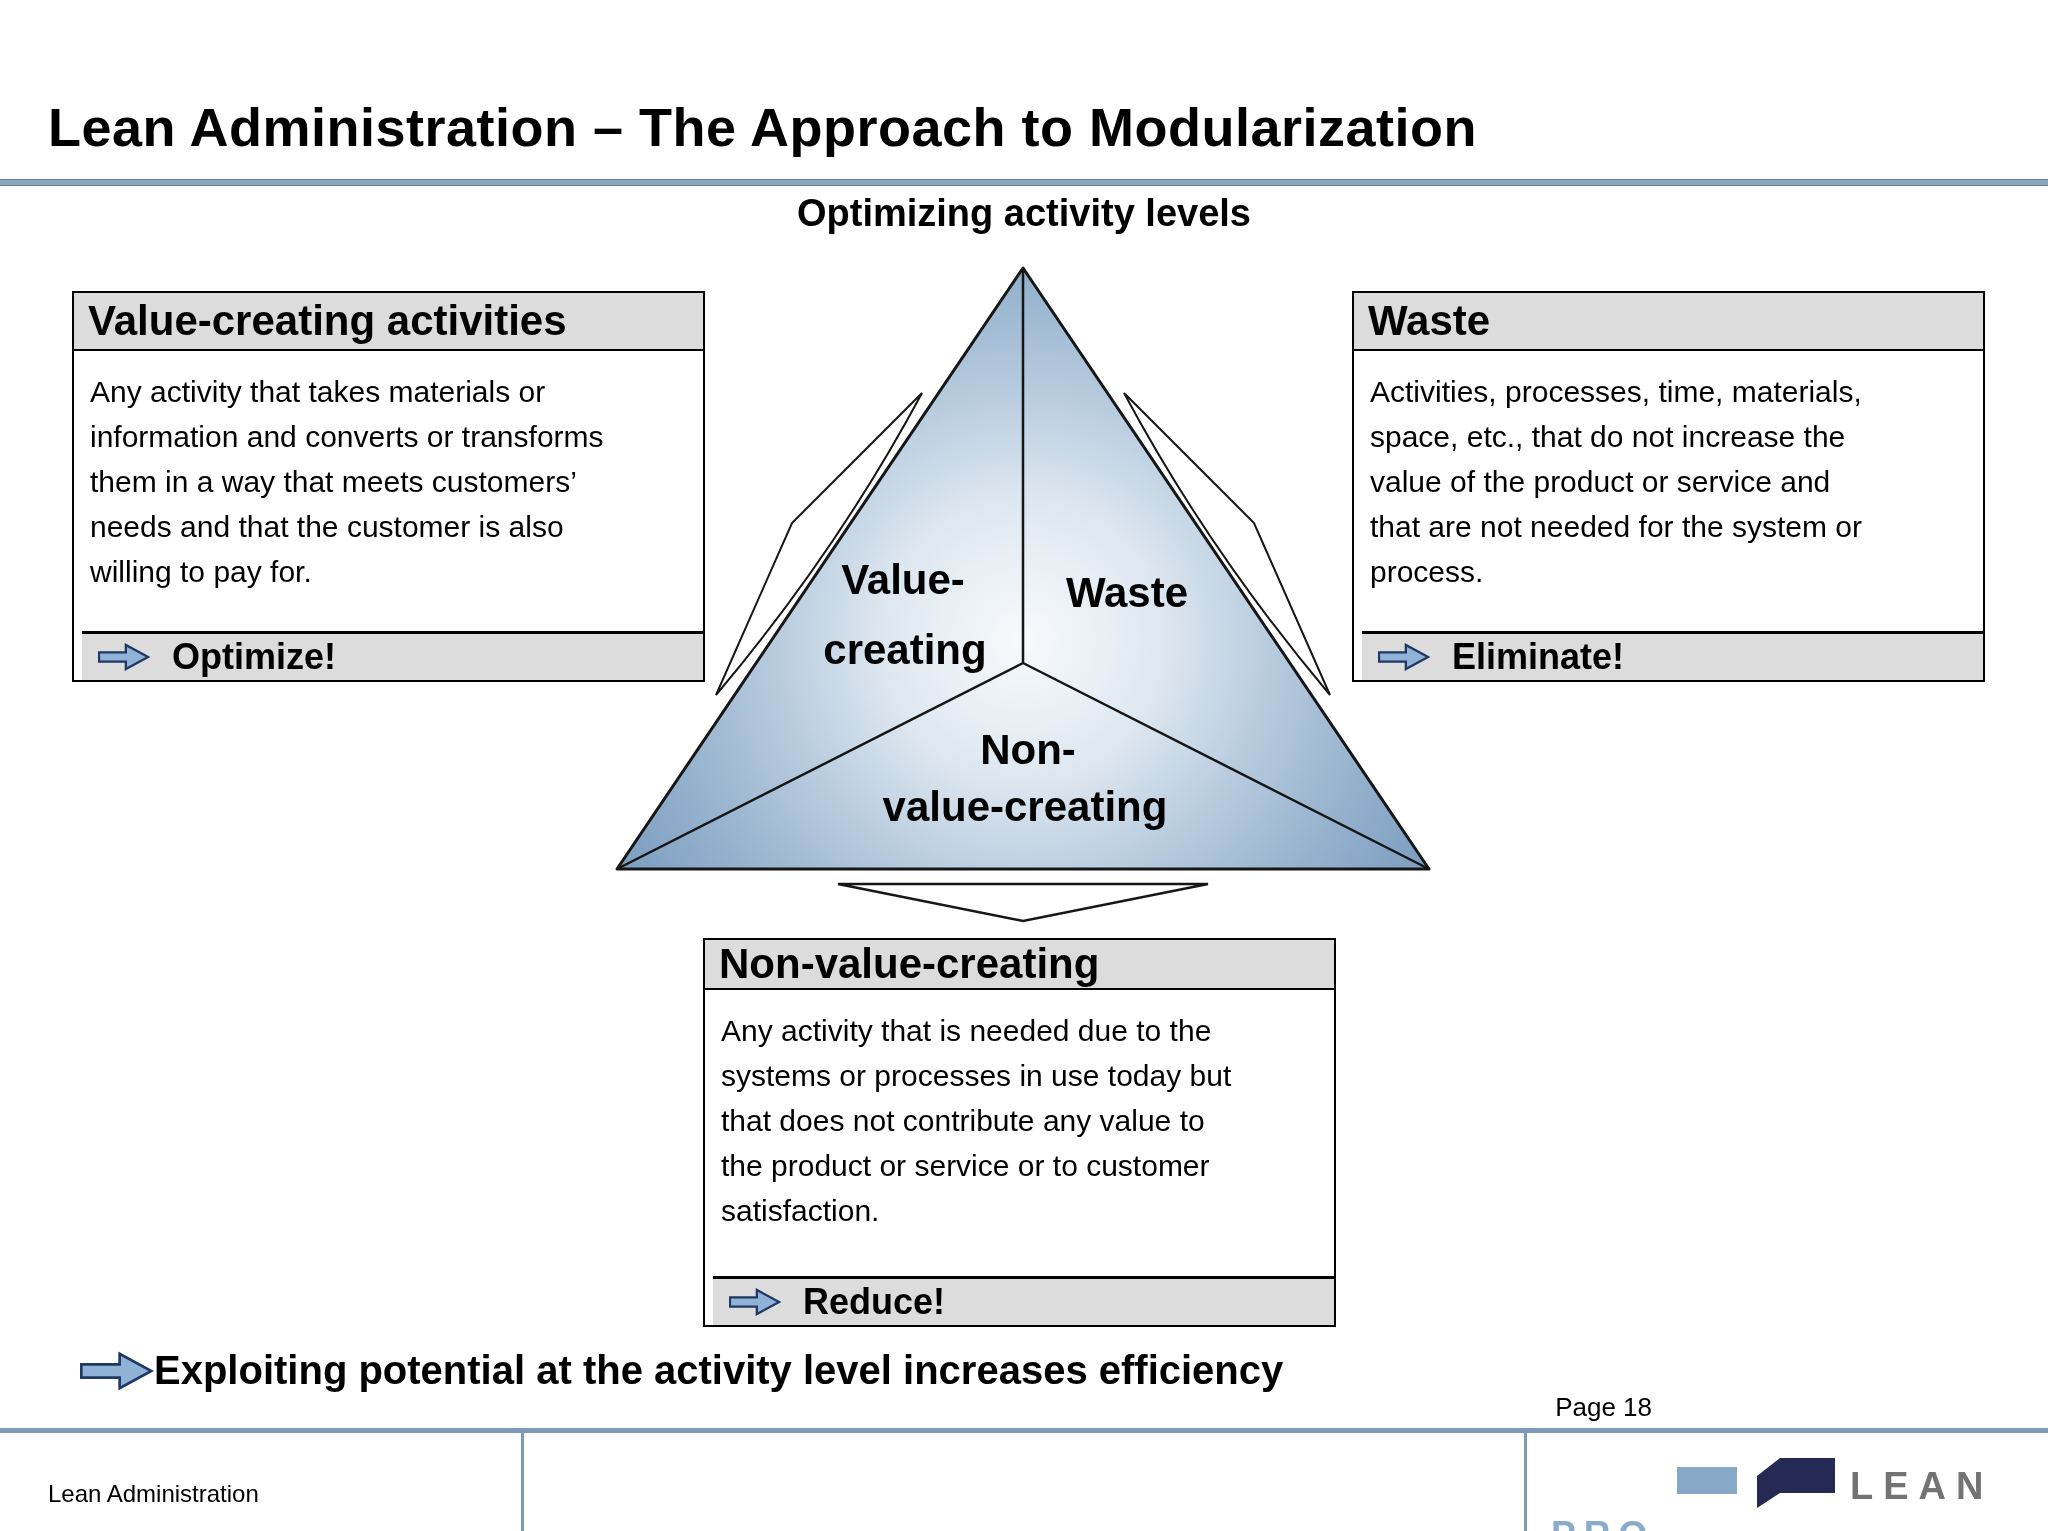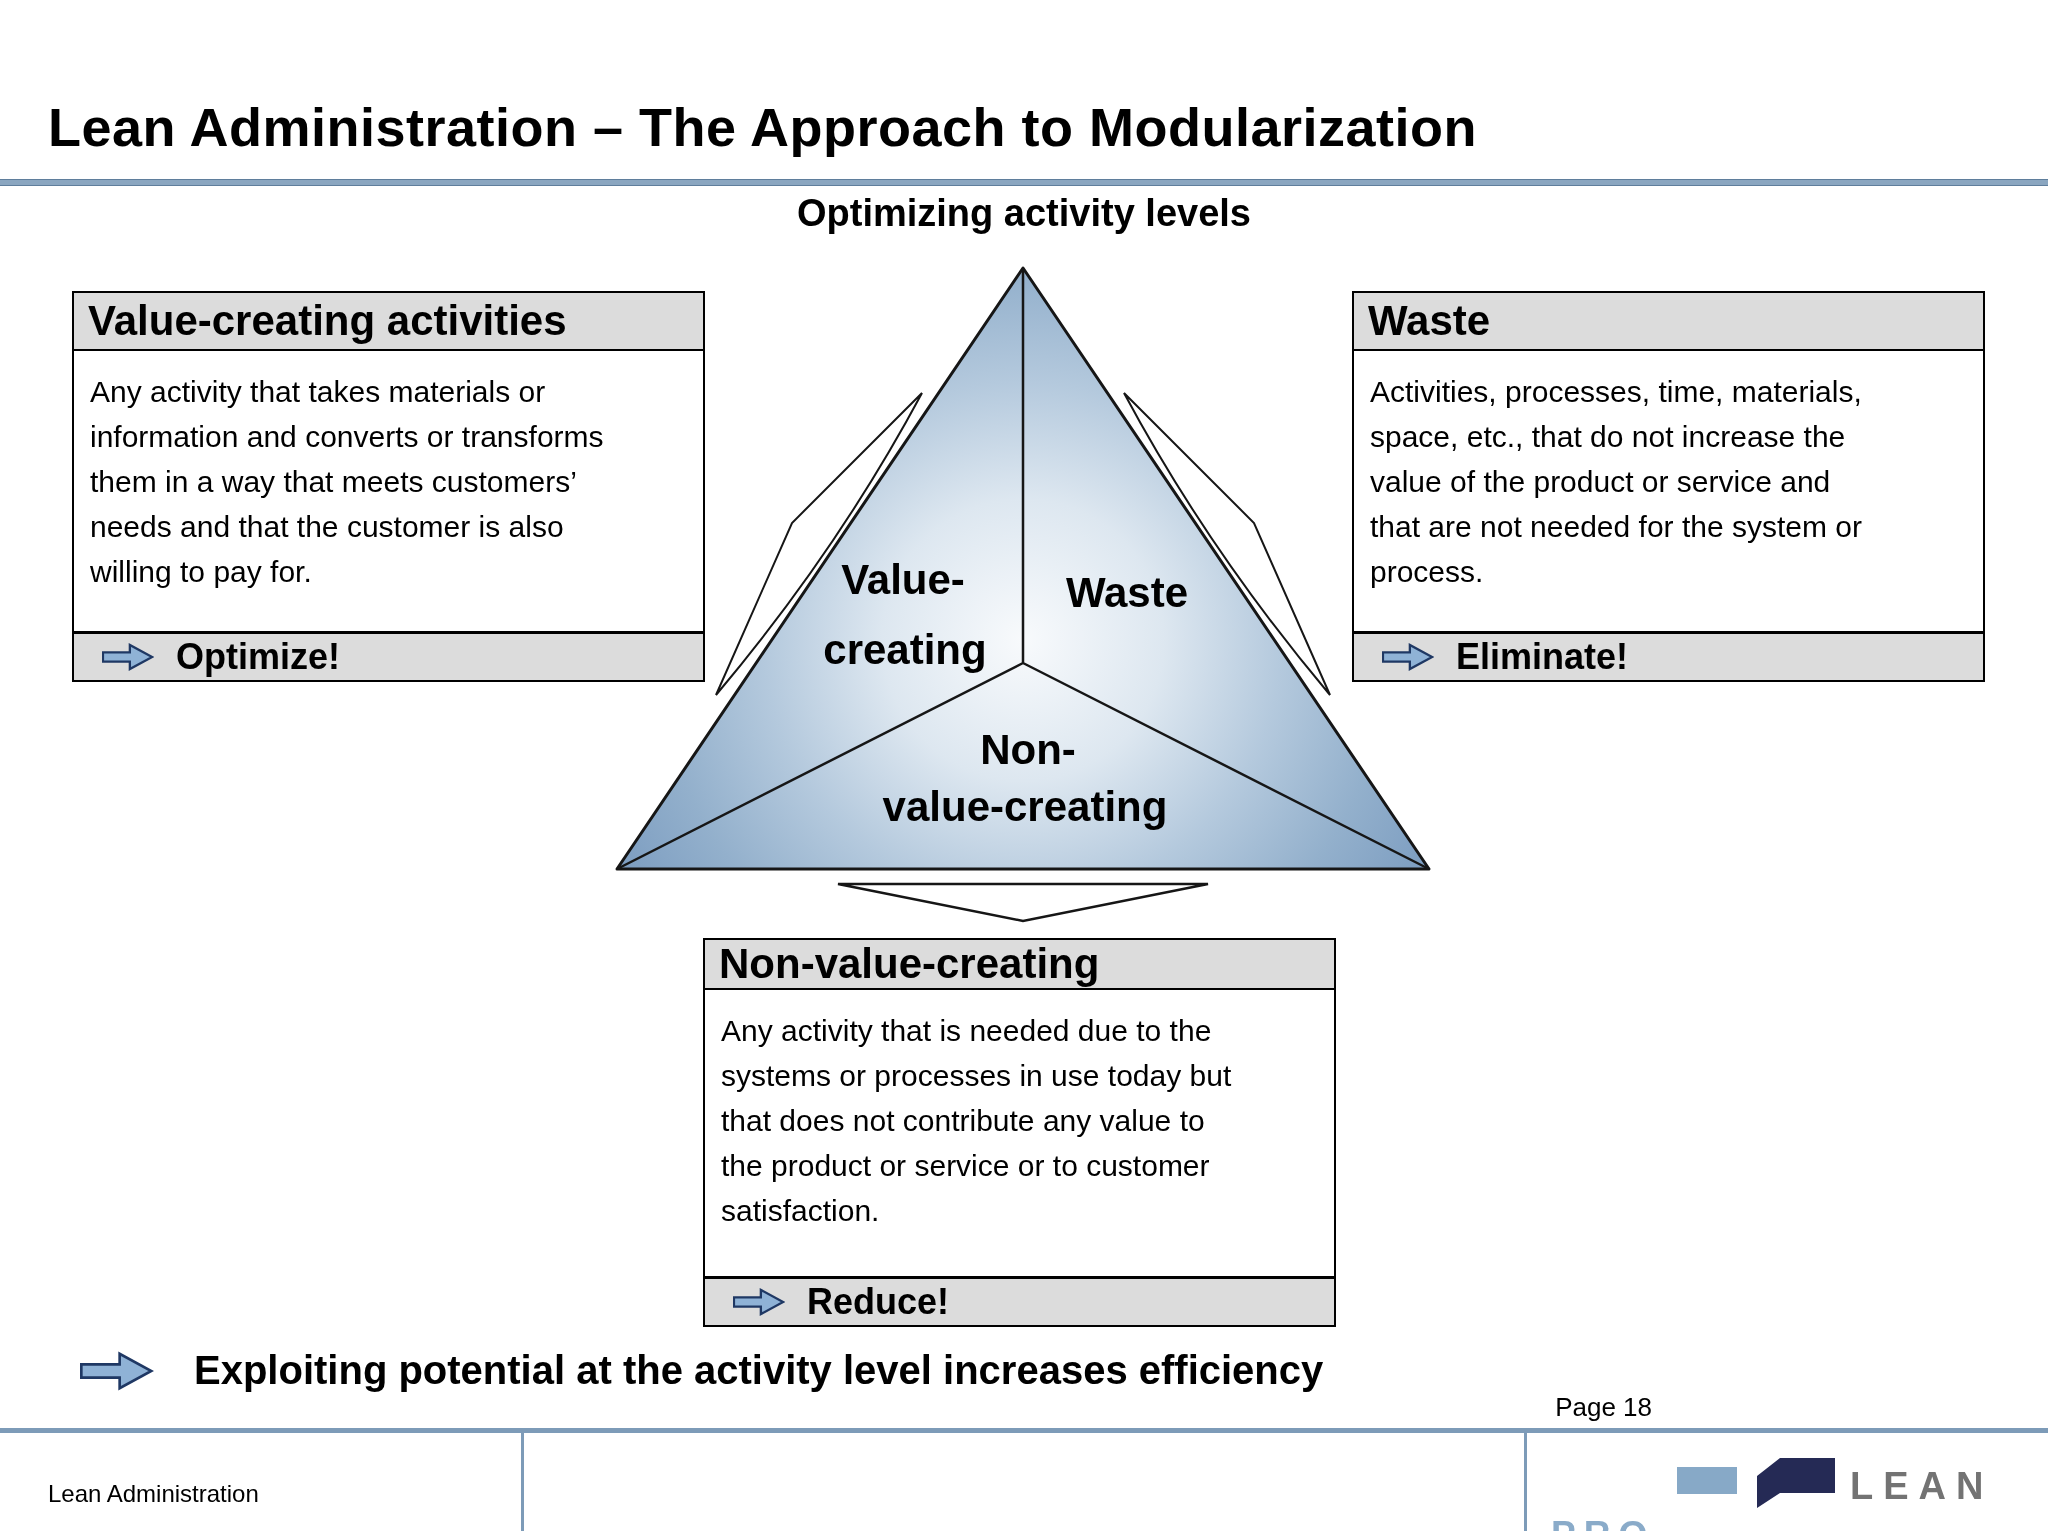--- a/index.html
+++ b/index.html
@@ -19,32 +19,32 @@
   .box{position:absolute;width:629px;border:2px solid #000;background:#fff;}
   .box-left {left:72px;  top:291px;}
   .box-right{left:1352px;top:291px;}
   .box-bottom{left:703px;top:938px;}
   .box-header{height:56px;line-height:56px;padding:0 14px;background:#dcdcdc;
               border-bottom:2px solid #000;font-size:42px;font-weight:bold;white-space:nowrap;}
   .box-bottom .box-header{height:48px;line-height:48px;}
   .box-body{height:262px;padding:18px 16px 0;font-size:30px;line-height:45px;}
   .box-bottom .box-body{height:268px;}
   .line{white-space:nowrap;}
-  .box-action{height:46px;display:flex;align-items:center;gap:22px;padding:0 28px;
+  .box-action{height:46px;display:flex;align-items:center;gap:22px;padding:0 16px;
               background:#dcdcdc;border-top:3px solid #000;
-              font-size:36px;font-weight:bold;}
+              font-size:36px;font-weight:bold;margin-left:8px;}
   .block-arrow{flex:0 0 auto;display:block;}
 
   
   .diagram{position:absolute;left:560px;top:240px;width:920px;height:700px;}
   .tri-label{font-family:"Liberation Sans","DejaVu Sans",sans-serif;
              font-size:42px;font-weight:bold;fill:#000;}
 
   
-  .takeaway{position:absolute;left:80px;top:1348px;display:flex;align-items:center;gap:40px;}
+  .takeaway{position:absolute;left:80px;top:1348px;display:flex;align-items:center;}
   .takeaway-text{font-size:40px;font-weight:bold;white-space:nowrap;}
 
   .page-num{position:absolute;right:52px;top:1392px;font-size:26px;}
 
   
   .footer-rule{position:absolute;left:0;top:1428px;width:2048px;height:5px;background:#7d9bb8;}
   .footer-vline{position:absolute;top:1433px;width:3px;height:98px;background:#7d9bb8;}
   .footer-vline.v1{left:521px;}
   .footer-vline.v2{left:1524px;}
   .footer-left-text{position:absolute;left:48px;top:1480px;font-size:24px;}

